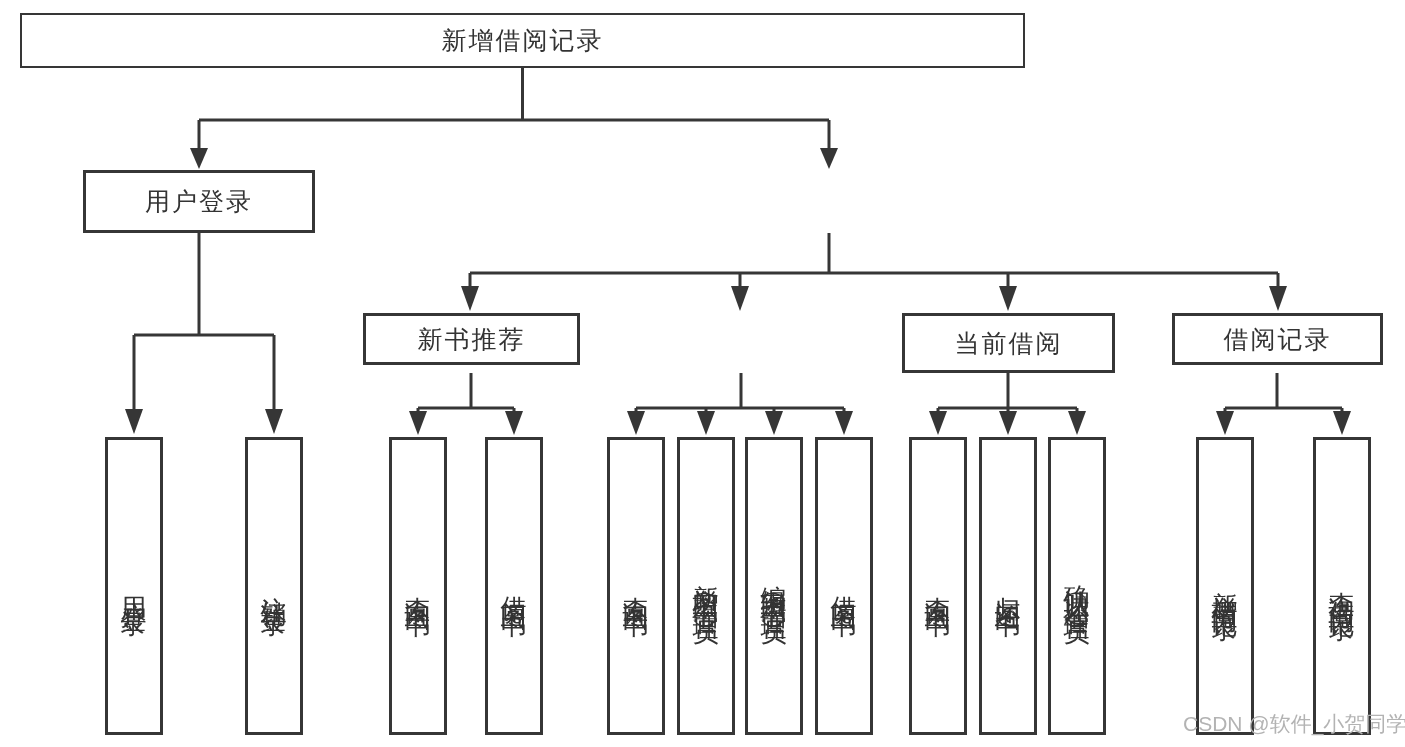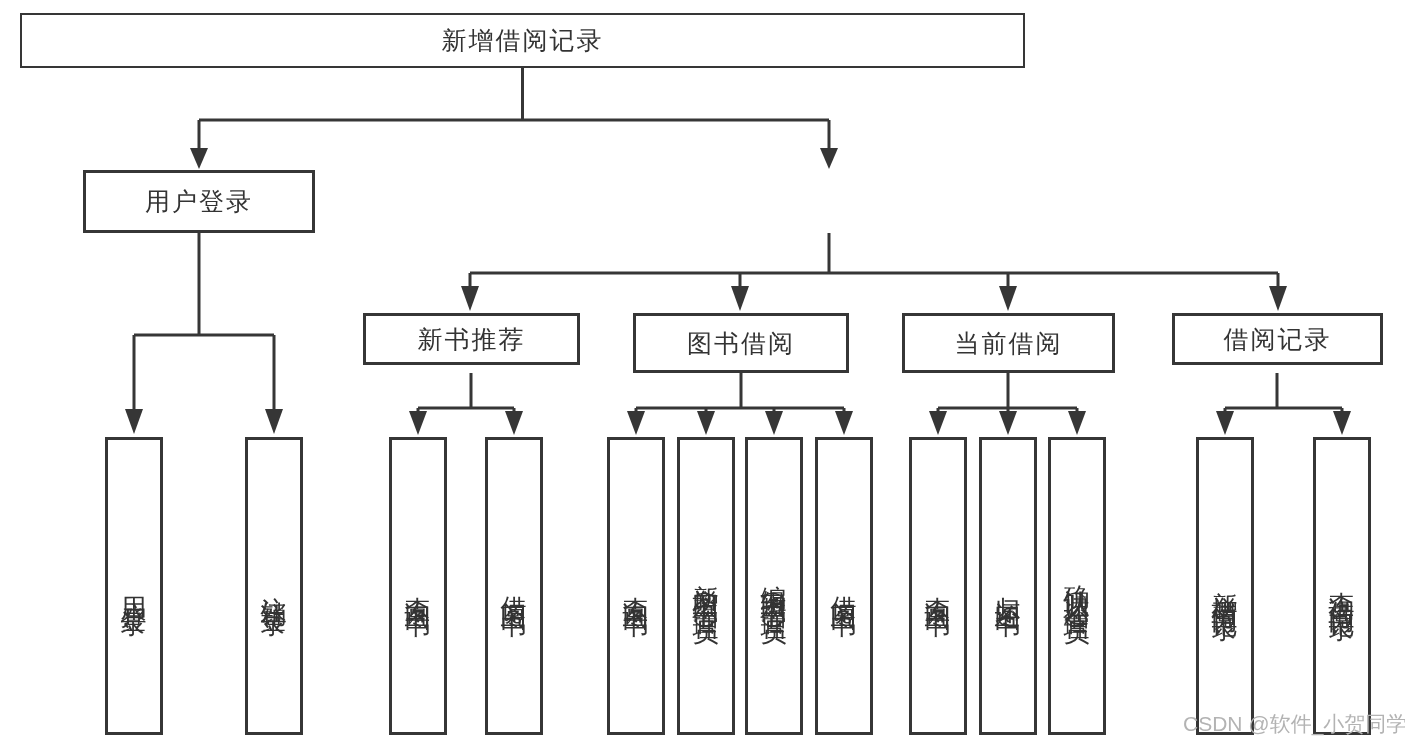--- a/index.html
+++ b/index.html
@@ -97,21 +97,20 @@
       <polygon points="1216,411 1234,411 1225,435"></polygon>
       <polygon points="1333,411 1351,411 1342,435"></polygon>
     </g>
   </svg>
 
   <div class="box root-box" style="left:20px; top:13px; width:1005px; height:55px;">新增借阅记录</div>
 
   <div class="box h-box" style="left:83px; top:170px; width:232px; height:63px;">用户登录</div>
 
   <div class="box h-box" style="left:363px; top:313px; width:217px; height:52px;">新书推荐</div>
-  <div class="box h-box" style="left:633px; top:313px; width:216px; height:60px;">图书借阅</div>
   <div class="box h-box" style="left:902px; top:313px; width:213px; height:60px;">当前借阅</div>
   <div class="box h-box" style="left:1172px; top:313px; width:211px; height:52px;">借阅记录</div>
 
   <div class="box v-box" style="left:105px; top:437px; width:58px; height:298px;">用户登录</div>
   <div class="box v-box" style="left:245px; top:437px; width:58px; height:298px;">注销登录</div>
 
   <div class="box v-box" style="left:389px; top:437px; width:58px; height:298px;">查询图书</div>
   <div class="box v-box" style="left:485px; top:437px; width:58px; height:298px;">借阅图书</div>
 
   <div class="box v-box" style="left:607px; top:437px; width:58px; height:298px;">查询图书</div>

